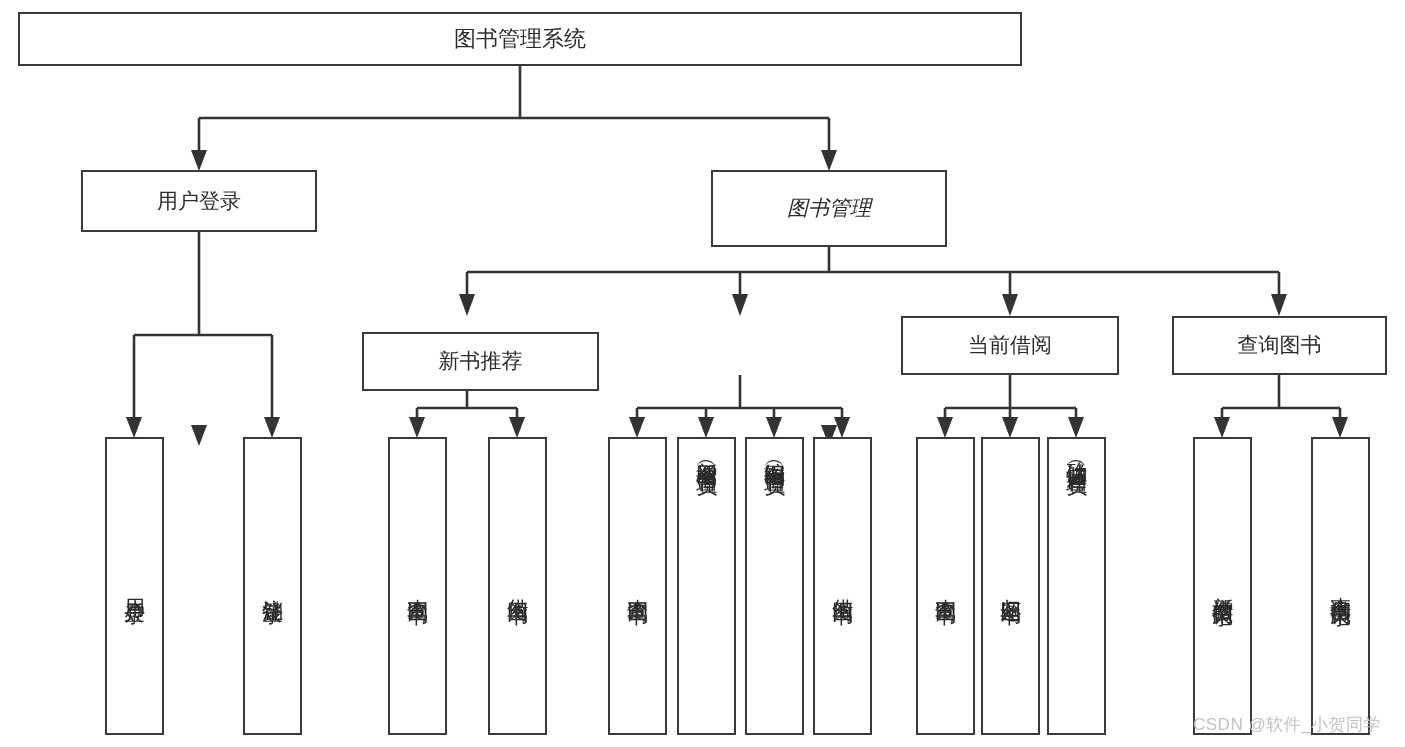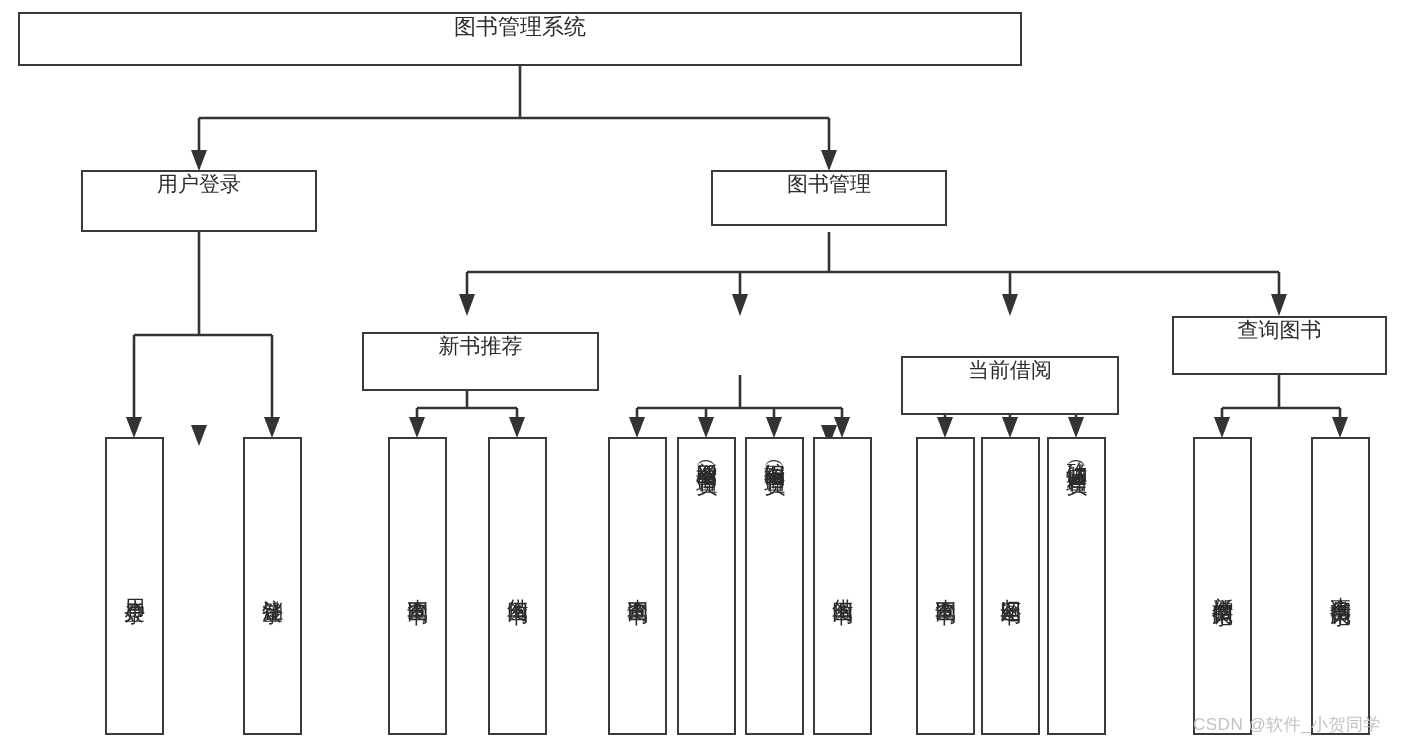--- a/index.html
+++ b/index.html
@@ -1,18 +1,18 @@
 <!DOCTYPE html>
 <html><head>
 <meta charset="utf-8">
 <style>
   html,body{margin:0;padding:0;background:#ffffff;}
   body{width:1405px;height:747px;font-family:"Liberation Sans","DejaVu Sans",sans-serif;overflow:hidden;position:relative;}
   #diagram{position:absolute;left:0;top:0;width:1405px;height:747px;}
-  .node{position:absolute;box-sizing:border-box;background:#ffffff;border:2.5px solid #3a3a3a;display:flex;align-items:flex-start;justify-content:center;}
+  .node{position:absolute;box-sizing:border-box;background:#ffffff;border:2.5px solid #3a3a3a;display:flex;align-items:center;justify-content:center;}
   .node .label{color:#2b2b2b;text-align:center;line-height:1.18;white-space:nowrap;}
   .node.h .label{font-size:21px;}
   .node.root .label{font-size:22px;}
   .node.v{align-items:center;justify-content:center;}
   .node.v .label{
     writing-mode:vertical-rl;
     text-orientation:upright;
     font-size:21px;
     line-height:1.08;
     letter-spacing:2px;
@@ -102,28 +102,28 @@
     </g>
   </svg>
 
   <div class="node root h" style="left:18px;top:12px;width:1004px;height:54px;">
     <span class="label">图书管理系统</span>
   </div>
 
   <div class="node h" style="left:81px;top:170px;width:236px;height:62px;">
     <span class="label">用户登录</span>
   </div>
-  <div class="node h" style="left:711px;top:170px;width:236px;height:56px;">
+  <div class="node h" style="left:711px;top:170px;width:236px;height:77px;font-style:italic;">
     <span class="label">图书管理</span>
   </div>
 
   <div class="node h" style="left:362px;top:332px;width:237px;height:59px;">
     <span class="label">新书推荐</span>
   </div>
-  <div class="node h" style="left:901px;top:316px;width:218px;height:59px;margin-top:40px;">
+  <div class="node h" style="left:901px;top:316px;width:218px;height:59px;">
     <span class="label">当前借阅</span>
   </div>
   <div class="node h" style="left:1172px;top:316px;width:215px;height:59px;">
     <span class="label">查询图书</span>
   </div>
 
   <div class="node v" style="left:105px;top:437px;width:59px;height:298px;">
     <span class="label">用户登录</span>
   </div>
   <div class="node v" style="left:243px;top:437px;width:59px;height:298px;">

